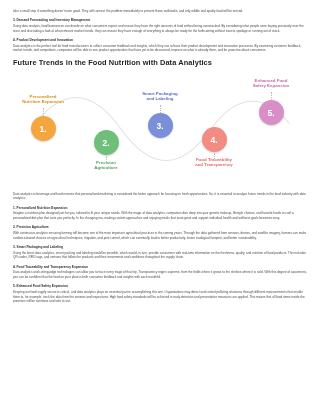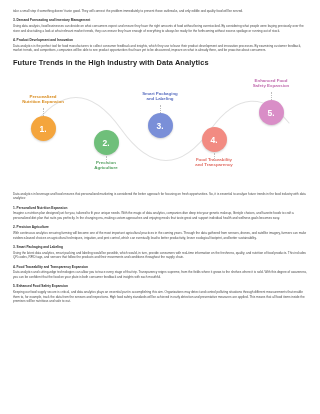--- a/index.html
+++ b/index.html
@@ -98,21 +98,21 @@
   <div class="block">
     <div class="sec-head">3. Demand Forecasting and Inventory Management</div>
     <p class="body-text">Using data analysis, food businesses can decide on what consumers expect and ensure they have the right amounts of food without being overstocked. By considering what people were buying previously over the store and also taking a look at what relevant market trends, they can ensure they have enough of everything to always be ready for the forthcoming without excess spoilage or running out of stock.</p>
   </div>
 
   <div class="block">
     <div class="sec-head">4. Product Development and Innovation</div>
     <p class="body-text">Data analytics is the perfect tool for food manufacturers to collect consumer feedback and insights, which they use to base their product development and innovation processes. By examining customer feedback, market trends, and competitors, companies will be able to see product opportunities that have yet to be discovered, improve on what is already there, and be proactive about consumers.</p>
   </div>
 
-  <div class="title">Future Trends in the High Industry with Data Analytics</div>
+  <div class="title">Future Trends in the Food Nutrition with Data Analytics</div>
 
   <div class="info">
     <svg class="arc-wrap" viewBox="0 0 294 112" preserveAspectRatio="none">
       <path d="M 18 56 C 48 14, 78 14, 108 56 C 138 98, 168 98, 198 56 C 224 20, 252 20, 276 50" fill="none" stroke="#e2e2e2" stroke-width="1.1" stroke-linecap="round"></path>
     </svg>
     <div id="nodes-layer" style="position:absolute;left:0;top:0;width:294px;height:112px;">
         <div class="node" style="left: 17.5px; top: 43.5px; background: rgb(244, 165, 61);">1.</div>
         <div class="node-label" style="left: -8px; color: rgb(217, 140, 30); top: 21px;">Personalized<br>Nutrition Expansion</div>
         <div class="cap-line" style="left: 30px; height: 8px; top: 35px;"></div>
         <div class="node" style="left: 80.5px; top: 57.5px; background: rgb(111, 191, 122);">2.</div>

